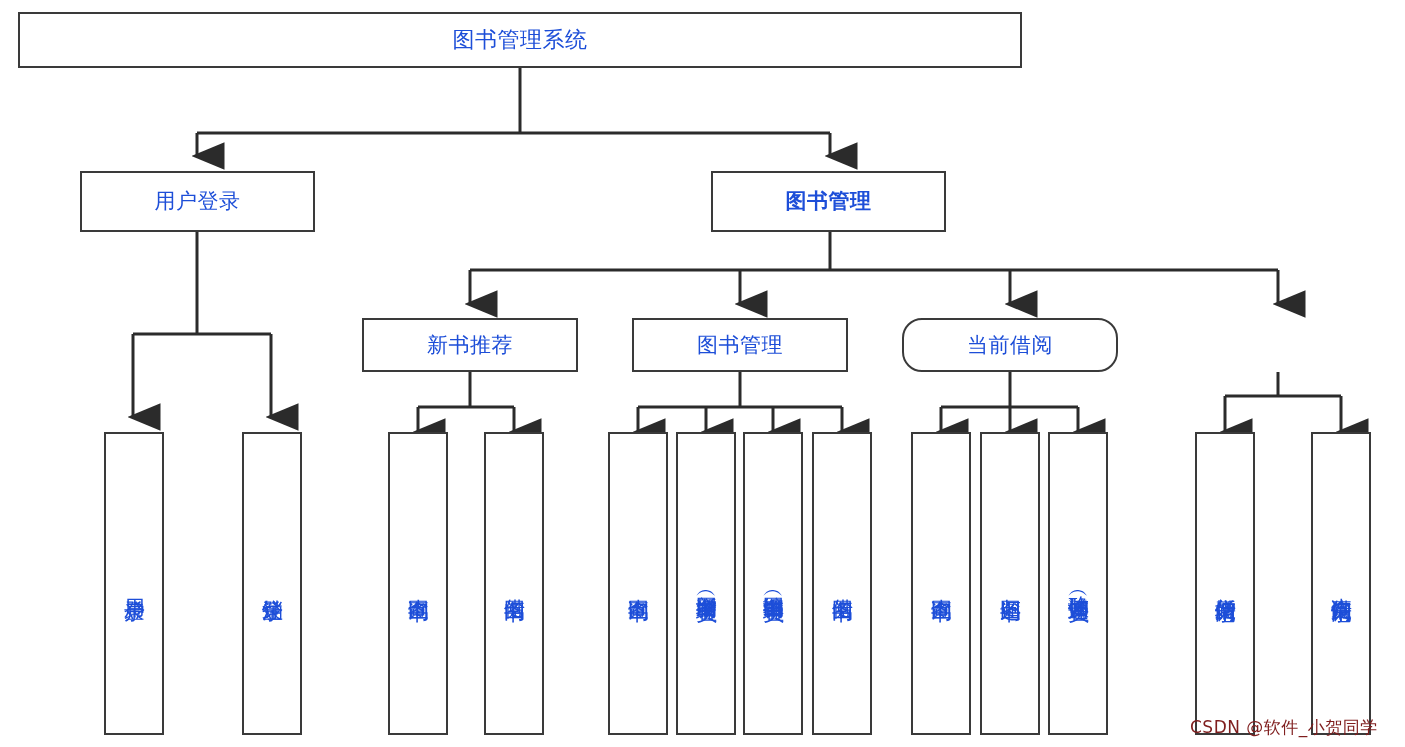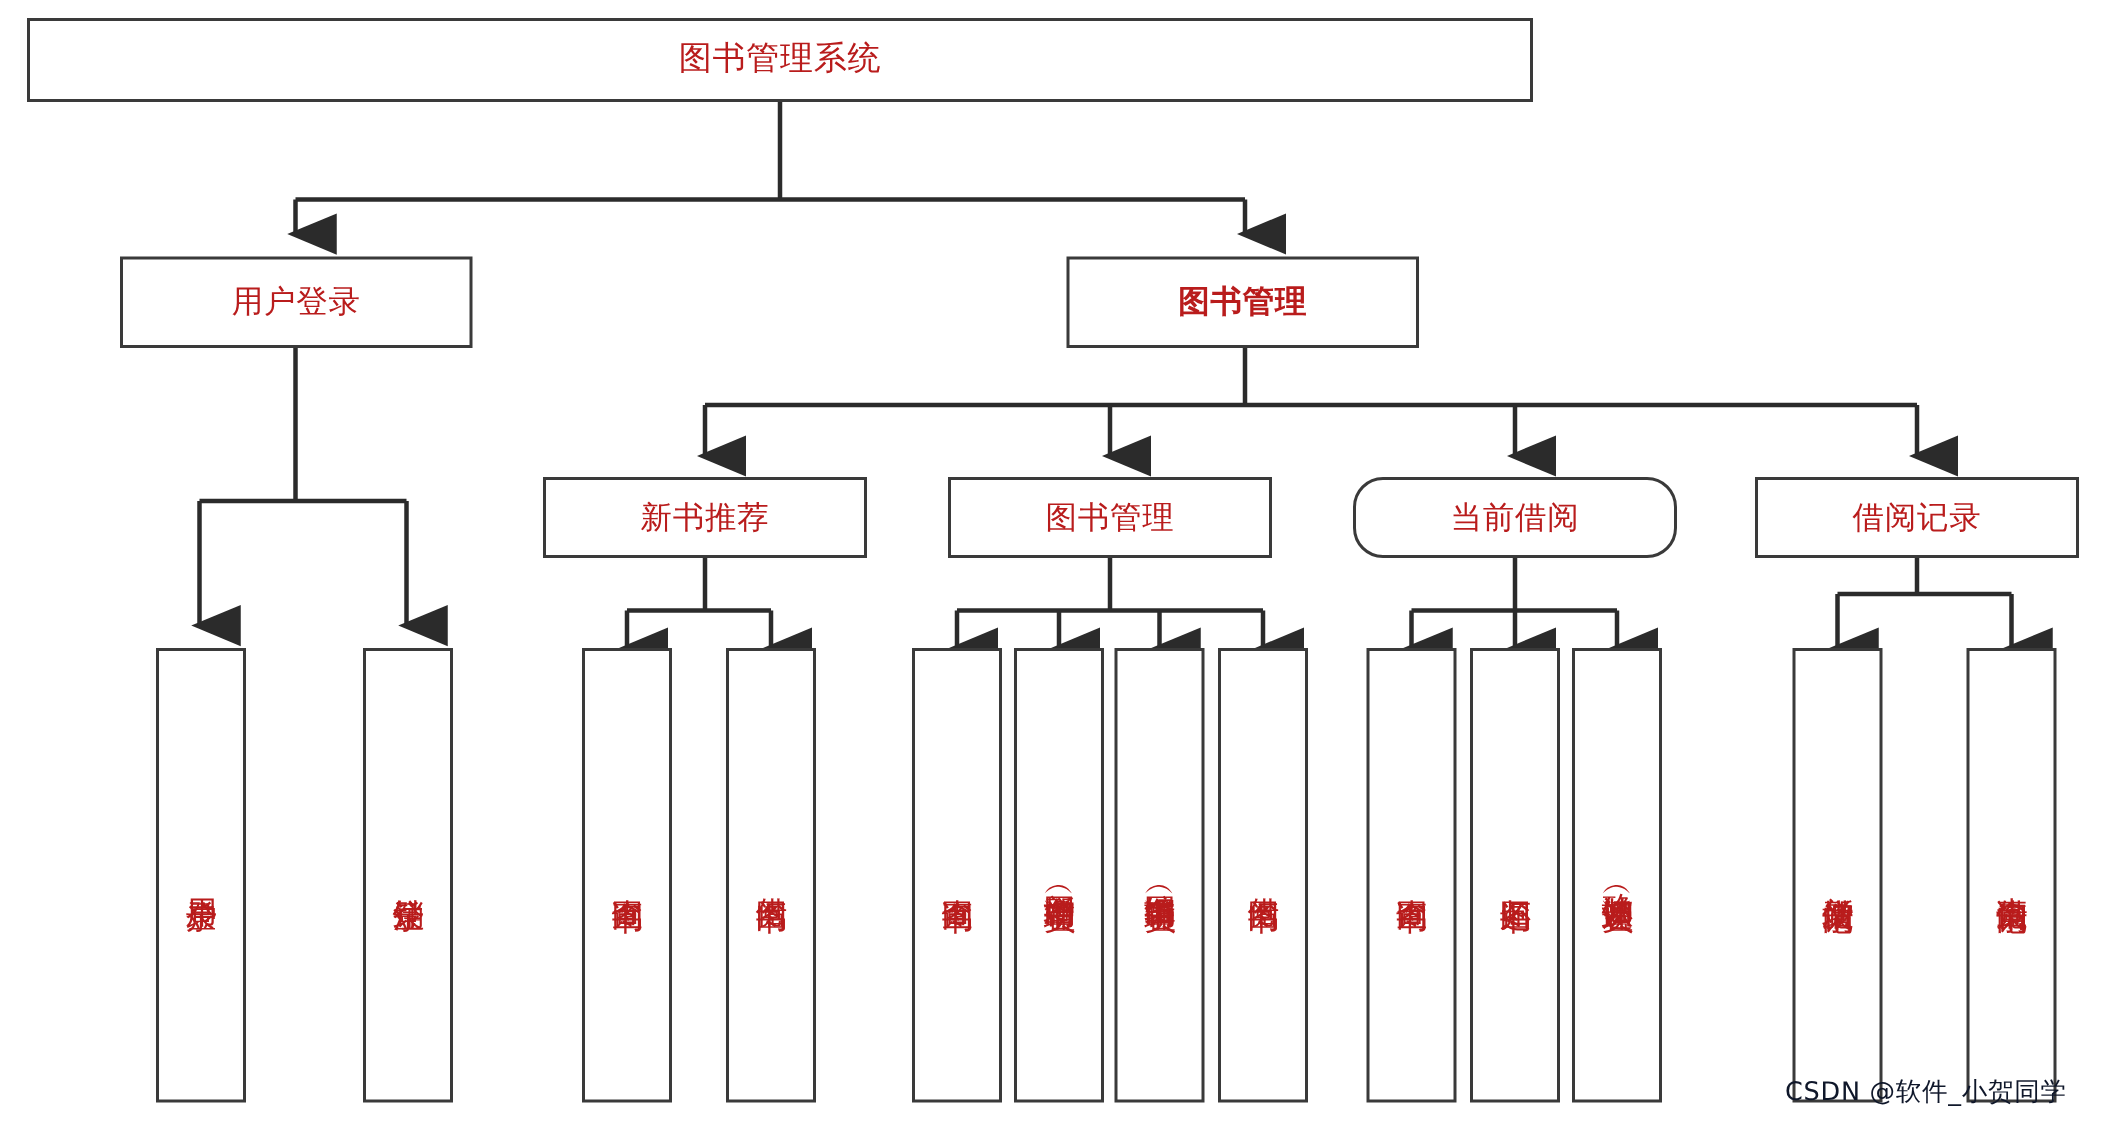--- a/index.html
+++ b/index.html
@@ -33,21 +33,21 @@
     background: #ffffff;
     border: 2.5px solid #3a3a3a;
     display: flex;
     align-items: center;
     justify-content: center;
     text-align: center;
   }
   .node .label {
     font-size: 21px;
     line-height: 1.25;
-    color: #b91c1c;
+    color: #1d4ed8;
     letter-spacing: 0.5px;
     white-space: nowrap;
   }
   .node.root .label { font-size: 22px; }
   .node.level2 .label { font-size: 21px; }
   .node.leaf {
     align-items: center;
     justify-content: center;
   }
   .node.leaf .label {
@@ -55,21 +55,21 @@
     text-orientation: upright;
     font-size: 21px;
     line-height: 1.18;
     letter-spacing: 1px;
     white-space: nowrap;
     max-height: 282px;
   }
   .watermark {
     position: absolute;
     font-size: 17px;
-    color: #0f172a;
+    color: #7f1d1d;
     white-space: nowrap;
     letter-spacing: 0.5px;
   }
 </style>
 </head>
 <body>
 
 <div id="canvas">
 
   <svg id="connectors" viewBox="0 0 1405 747" xmlns="http://www.w3.org/2000/svg">
@@ -138,23 +138,20 @@
 
   <div class="node level2" style="left:362px; top:318px; width:216px; height:54px;">
     <span class="label">新书推荐</span>
   </div>
   <div class="node level2" style="left:632px; top:318px; width:216px; height:54px;">
     <span class="label">图书管理</span>
   </div>
   <div class="node level2" style="left:902px; top:318px; width:216px; height:54px;border-radius:20px;">
     <span class="label">当前借阅</span>
   </div>
-  <div class="node level2" style="left:1170px; top:318px; width:216px; height:54px;">
-    <span class="label">借阅记录</span>
-  </div>
 
   <div class="node leaf" style="left:104px; top:432px; width:60px; height:303px;">
     <span class="label">用户登录</span>
   </div>
   <div class="node leaf" style="left:242px; top:432px; width:60px; height:303px;">
     <span class="label">注销登录</span>
   </div>
 
   <div class="node leaf" style="left:388px; top:432px; width:60px; height:303px;">
     <span class="label">查询图书</span>

